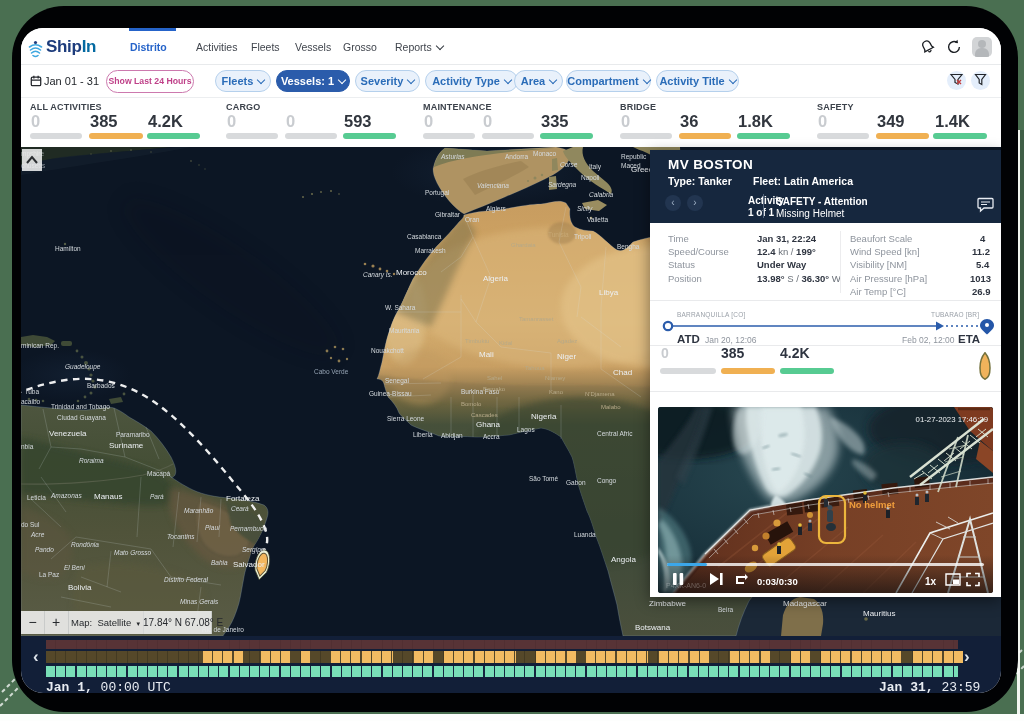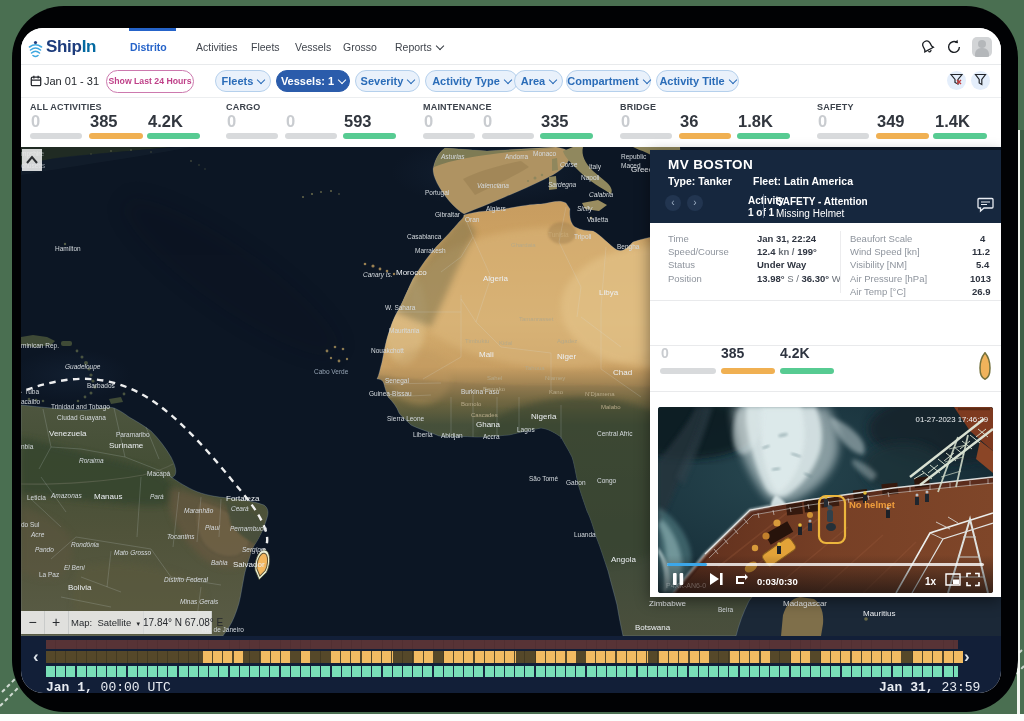--- a/index.html
+++ b/index.html
@@ -529,38 +529,54 @@
       <div class="abs" style="left:126px;top:58px;font-size:10px;">Missing Helmet</div>
       <svg class="abs" style="left:327px;top:47px" width="17" height="16" viewBox="0 0 17 16">
           <path d="M2,1.5 L15,1.5 Q16,1.5 16,2.5 L16,10 Q16,11 15,11 L7,11 L3.5,14 L3.5,11 L2,11 Q1,11 1,10 L1,2.5 Q1,1.5 2,1.5 z" fill="none" stroke="#e8ecf2" stroke-width="1.3"></path>
           <path d="M4,5 L13,5 M4,7.5 L10,7.5" stroke="#e8ecf2" stroke-width="1"></path>
         </svg>
     </div>
     <div id="pdet" class="abs" style="left:0;top:73px;width:351px;height:77px;">
       <div class="dl" style="left:18px;top:10px">Time</div>
         <div class="dv" style="left:107px;top:10px">Jan 31, 22:24</div>
       <div class="dl" style="left:18px;top:23px">Speed/Course</div>
-        <div class="dv" style="left:107px;top:23px">12.4 <span style="font-weight:bold;color:#6b7179">kn /</span> 199°</div>
+        <div class="dv" style="left:107px;top:23px">12.4 <span style="font-weight:normal;color:#6b7179">kn /</span> 199°</div>
       <div class="dl" style="left:18px;top:36px">Status</div>
         <div class="dv" style="left:107px;top:36px">Under Way</div>
       <div class="dl" style="left:18px;top:50px">Position</div>
         <div class="dv" style="left:107px;top:50px">13.98° <span style="font-weight:normal;color:#6b7179">S /</span> 36.30° <span style="font-weight:normal;color:#6b7179">W</span></div>
       <div class="abs" style="left:190px;top:8px;width:1px;height:62px;background:#ececee;"></div>
       <div class="dl" style="left:200px;top:10px">Beaufort Scale</div>
         <div class="dv" style="left:330px;top:10px">4</div>
       <div class="dl" style="left:200px;top:23px">Wind Speed [kn]</div>
         <div class="dv" style="left:322px;top:23px">11.2</div>
       <div class="dl" style="left:200px;top:36px">Visibility [NM]</div>
         <div class="dv" style="left:326px;top:36px">5.4</div>
       <div class="dl" style="left:200px;top:50px">Air Pressure [hPa]</div>
         <div class="dv" style="left:320px;top:50px">1013</div>
       <div class="dl" style="left:200px;top:63px">Air Temp [°C]</div>
         <div class="dv" style="left:322px;top:63px">26.9</div>
     </div>
     <div class="divider" style="top:150px"></div>
+    <div class="abs" style="left:0;top:150px;width:351px;height:45px;">
+      <div class="portlab" style="left:27px;top:11px">BARRANQUILLA [CO]</div>
+      <div class="portlab" style="left:281px;top:11px">TUBARAO [BR]</div>
+      <svg class="abs" style="left:10px;top:18px" width="335" height="18" viewBox="0 0 335 18">
+        <circle cx="8" cy="8" r="4.2" fill="#fff" stroke="#2b5cab" stroke-width="2.2"></circle>
+        <line x1="13" y1="8" x2="276" y2="8" stroke="#2b5cab" stroke-width="1.6"></line>
+        <path d="M276,3.5 L284,8 L276,12.5 z" fill="#2b5cab"></path>
+        <line x1="286" y1="8" x2="318" y2="8" stroke="#2b5cab" stroke-width="1.6" stroke-dasharray="2 3"></line>
+        <path d="M327,1 C323,1 320,4 320,7.5 C320,10 322,12 327,16.5 C332,12 334,10 334,7.5 C334,4 331,1 327,1 z" fill="#2456a8"></path>
+        <circle cx="327" cy="7" r="2" fill="#fff"></circle>
+      </svg>
+      <div class="abs" style="left:27px;top:33px;font-size:11.5px;font-weight:bold;color:#2e3440">ATD</div>
+      <div class="abs" style="left:55px;top:35px;font-size:8.5px;color:#8e949d">Jan 20, 12:06</div>
+      <div class="abs" style="left:252px;top:35px;font-size:8.5px;color:#8e949d">Feb 02, 12:00</div>
+      <div class="abs" style="left:308px;top:33px;font-size:11.5px;font-weight:bold;color:#2e3440">ETA</div>
+    </div>
     <div class="divider" style="top:195px"></div>
     <div id="stats" class="abs" style="left:0;top:195px;width:351px;height:46px;">
       <div class="sv" style="left:11px;color:#c9ccd0">0</div>
         <div class="sv" style="left:71px">385</div>
         <div class="sv" style="left:130px">4.2K</div>
       <div class="sb" style="left:10px;top:23px;width:56px;background:#d8dadc"></div>
       <div class="sb" style="left:71px;top:23px;width:54px;background:#f0b052"></div>
       <div class="sb" style="left:130px;top:23px;width:54px;background:#57cb92"></div>
       <svg class="abs" style="left:327px;top:7px" width="16" height="28" viewBox="0 0 16 28">
         <path d="M8,0.8 C11.5,5 13,10 13,16 C13,22 11.5,26 8,27.2 C4.5,26 3,22 3,16 C3,10 4.5,5 8,0.8 z" fill="#f0b35b" stroke="#73713d" stroke-width="1.5"></path>

